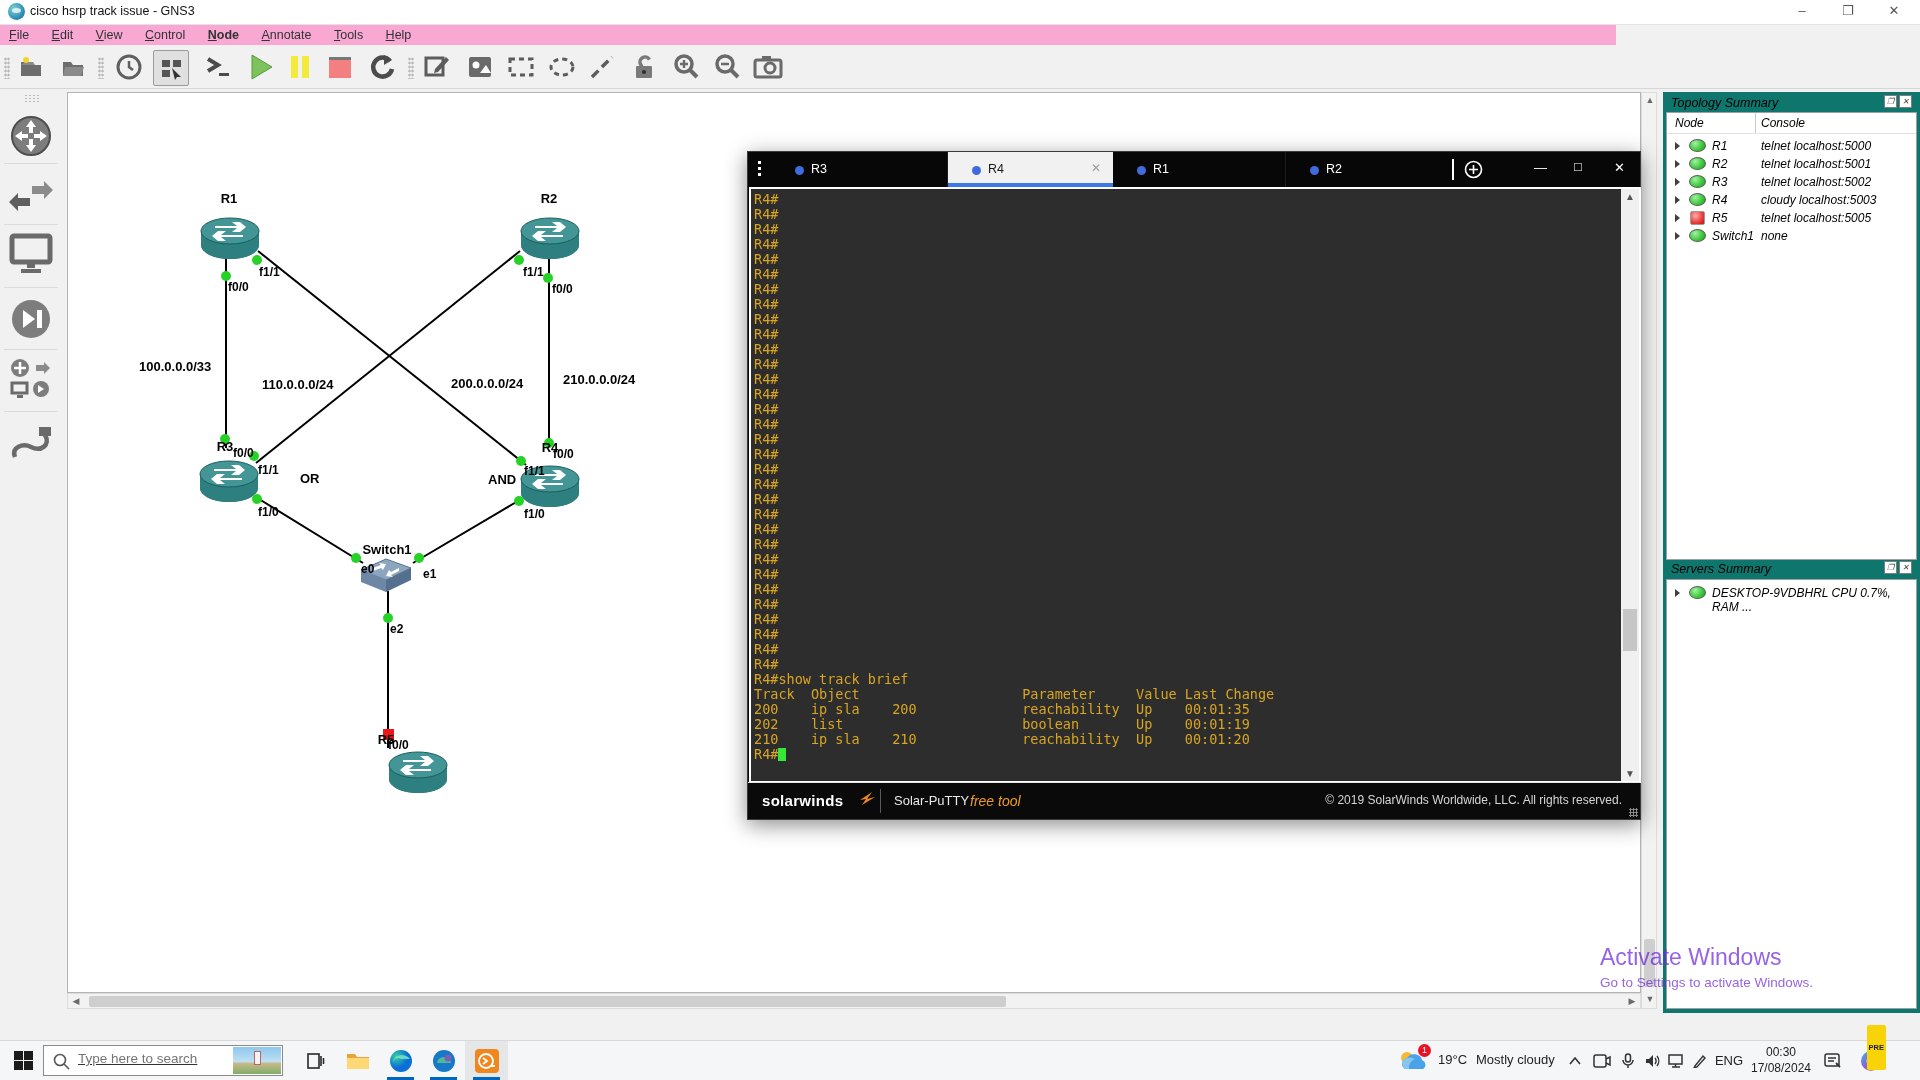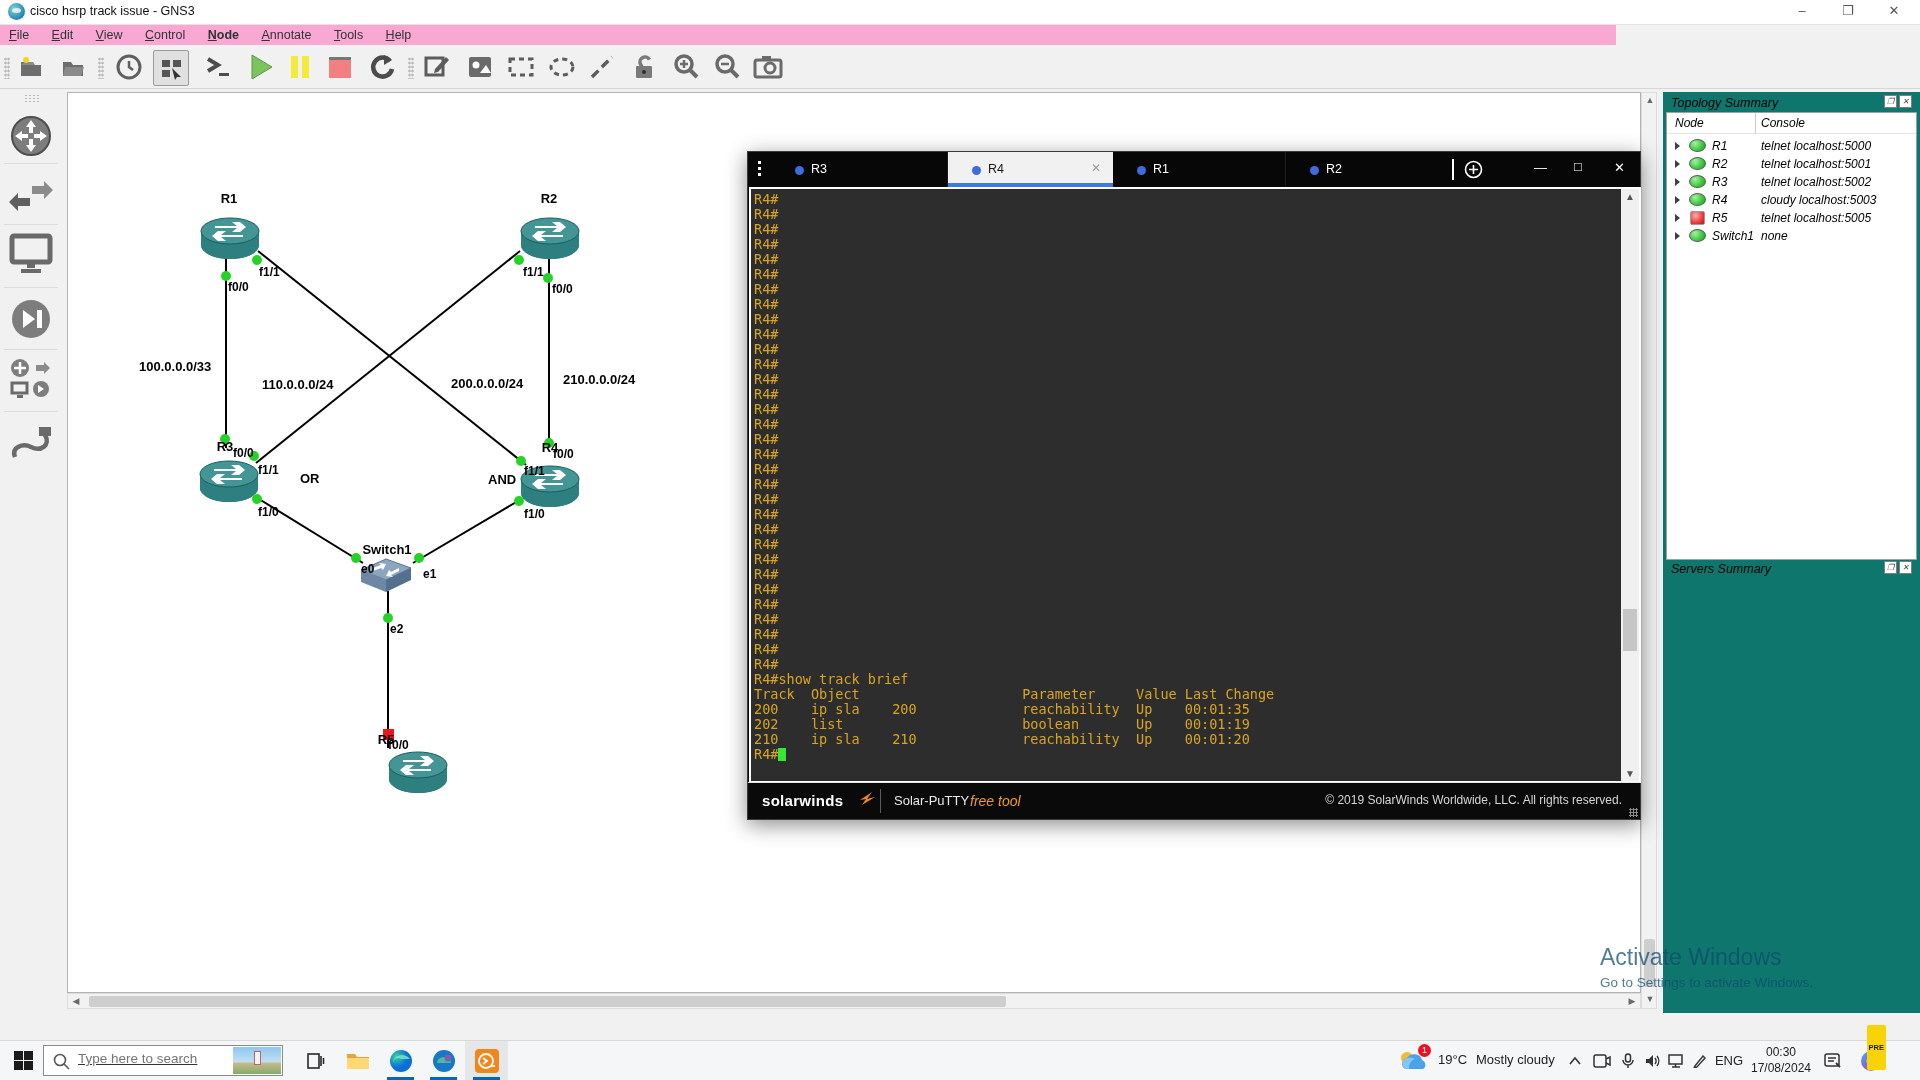--- a/index.html
+++ b/index.html
@@ -73,21 +73,21 @@
   .t-thumb{position:absolute;left:2px;width:14px;background:#c6c6c6;}
   .t-footer{position:absolute;left:0;bottom:0;width:100%;height:37px;background:#0a0a0a;border-top:1px solid #e8e8e8;box-sizing:border-box;}
   .t-brand{position:absolute;left:14px;top:9px;color:#fff;font-size:15px;font-weight:bold;letter-spacing:.3px;}
   .t-fdiv{position:absolute;left:132px;top:6px;width:1px;height:24px;background:#5a5a5a;}
   .t-product{position:absolute;left:146px;top:10px;color:#e8e8e8;font-size:13px;}
   .t-tagline{position:absolute;left:222px;top:10px;color:#f09a20;font-size:14px;font-style:italic;}
   .t-copy{position:absolute;right:18px;top:10px;color:#d6d6d6;font-size:12px;}
   .t-winbtn{position:absolute;top:8px;color:#fff;font-size:13px;}
   .t-sep{position:absolute;left:704px;top:7px;width:2px;height:21px;background:#fff;}
   
-  #watermark{left:1600px;top:944px;color:#0c4a6e;opacity:.72;z-index:90;pointer-events:none;}
+  #watermark{left:1600px;top:944px;color:#6d28d9;opacity:.72;z-index:90;pointer-events:none;}
   #watermark .w1{font-size:23px;}
   #watermark .w2{font-size:13.5px;margin-top:4px;}
   
   #taskbar{left:0;top:1040px;width:1920px;height:40px;background:#f5f6f7;border-top:1px solid #d8d8d8;box-sizing:border-box;z-index:95;}
   .tb-app{position:absolute;top:0;width:43px;height:39px;display:flex;align-items:center;justify-content:center;}
   .tb-app.activeapp{background:#e4e6e8;}
   .tb-underline{position:absolute;bottom:0;left:8px;right:8px;height:3px;background:#0067c0;}
   #searchbox{position:absolute;left:43px;top:4px;width:240px;height:31px;background:#fff;border:1px solid #8a8a8a;box-sizing:border-box;}
   #searchbox input{position:absolute;left:32px;top:4px;width:150px;border:0;outline:0;font-size:13.5px;color:#333;background:transparent;font-family:"Liberation Sans",sans-serif;text-decoration:underline;}
   #searchimg{position:absolute;right:1px;top:1px;width:48px;height:27px;overflow:hidden;
@@ -449,20 +449,27 @@
       <div class="tree-arrow" style="left:8px;top:119px;"></div>
       <div class="led-g" style="left:22px;top:116px;"></div>
       <div class="trow-name" style="left:45px;top:116px;">Switch1</div>
       <div class="trow-con" style="top:116px;">none</div>
     </div>
   </div>
 
   <div class="ptitle" style="top:470px;">Servers Summary</div>
   <div class="pwinbtn" style="left:221px;top:469px;">❐</div>
   <div class="pwinbtn" style="left:236px;top:469px;">✕</div>
+  <div class="pbox" style="top:487px;height:430px;">
+    <div>
+      <div class="tree-arrow" style="left:8px;top:9px;"></div>
+      <div class="led-g" style="left:22px;top:6px;"></div>
+      <div class="trow-name" style="left:45px;top:6px;">DESKTOP-9VDBHRL CPU 0.7%, RAM ...</div>
+    </div>
+  </div>
 </div>
 
 <div id="terminal" class="abs">
   <div class="t-tabbar">
     <div style="position:absolute;left:10px;top:9px;width:4px;">
       <div style="width:3px;height:3px;background:#fff;margin-bottom:3px;"></div>
       <div style="width:3px;height:3px;background:#fff;margin-bottom:3px;"></div>
       <div style="width:3px;height:3px;background:#fff;"></div>
     </div>
     <div class="t-tab" style="left:23px;width:177px;border-right:1px solid #1d1d1d;box-sizing:border-box;">

